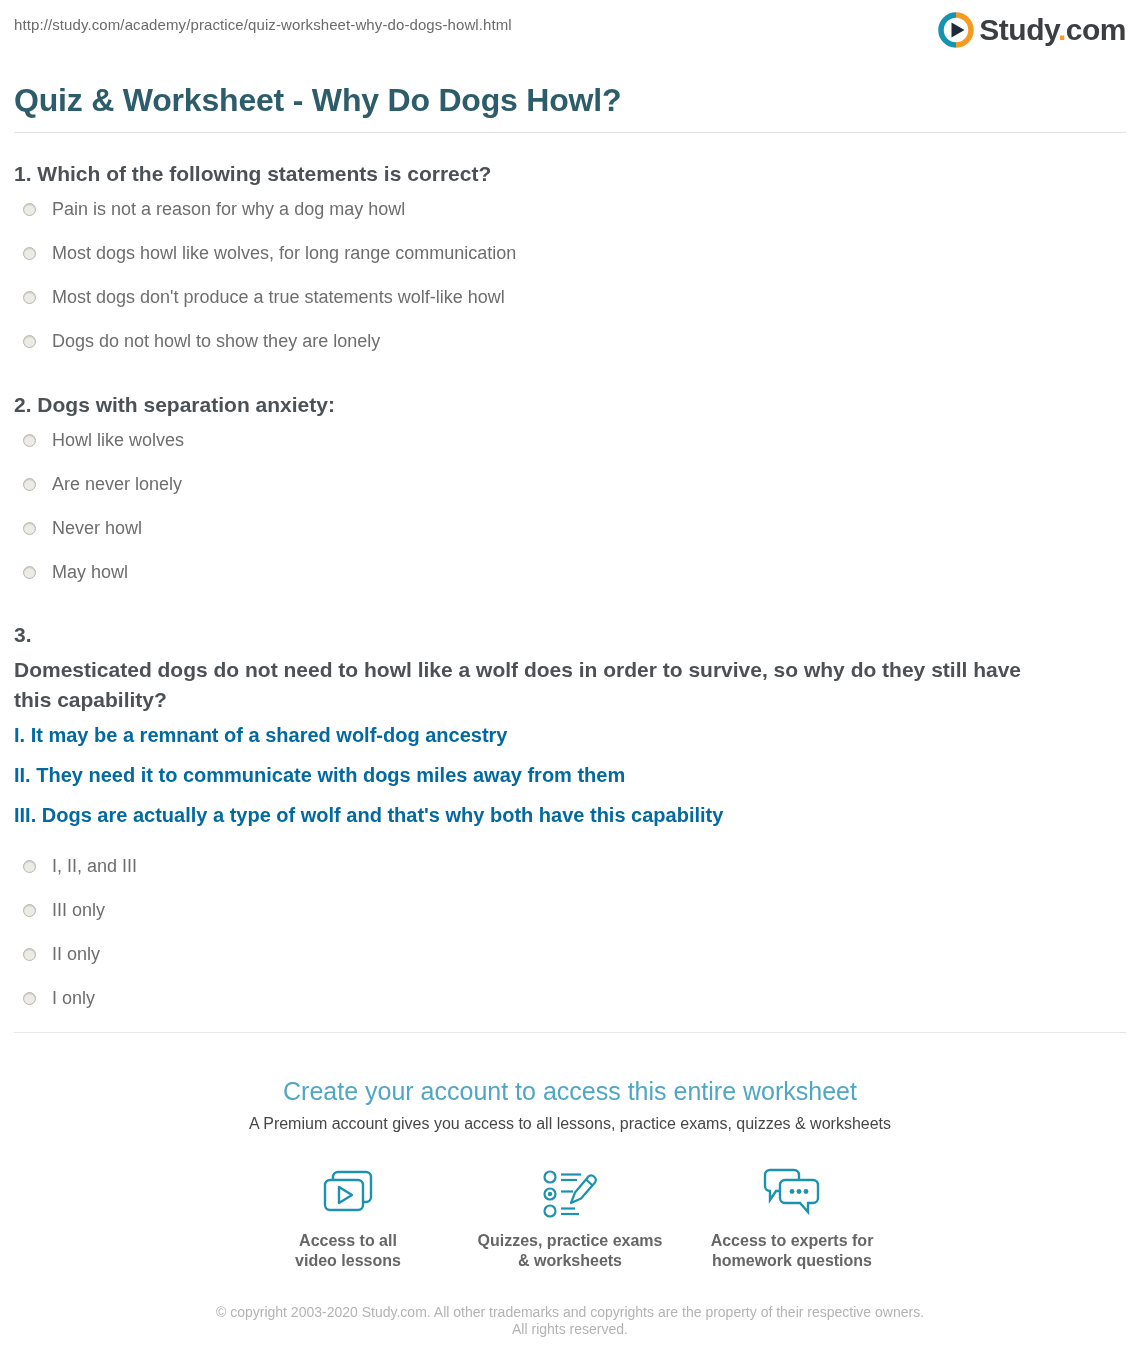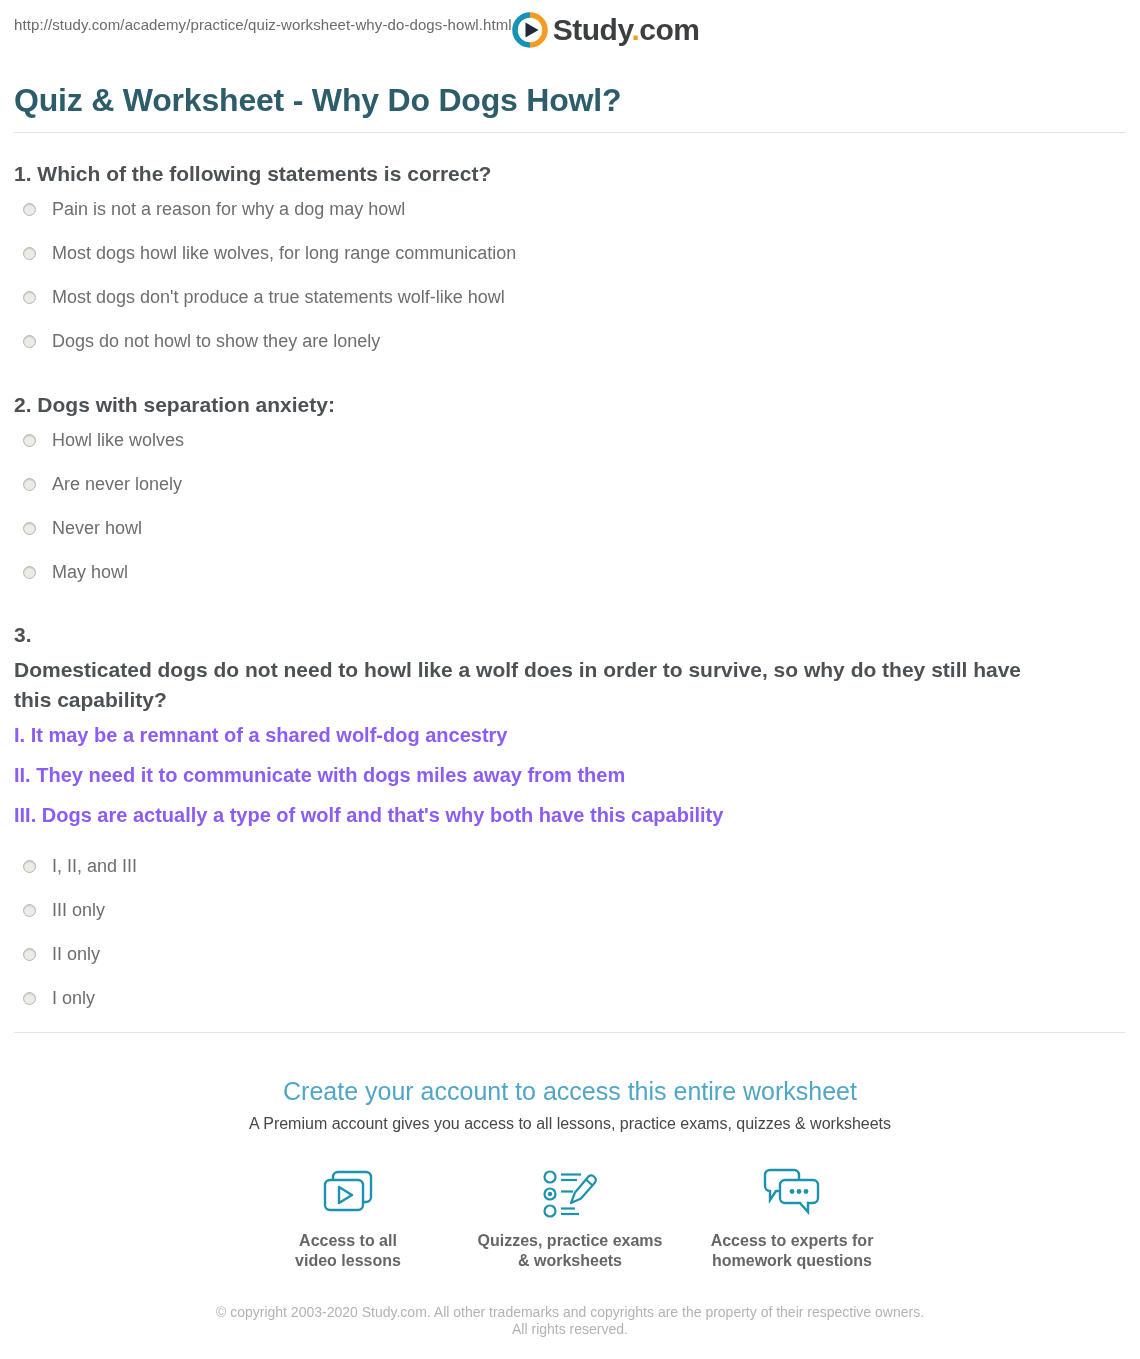--- a/index.html
+++ b/index.html
@@ -5,21 +5,21 @@
   * { margin:0; padding:0; box-sizing:border-box; }
   html,body { background:#fff; }
   body {
     width:1140px; height:1359px; overflow:hidden;
     font-family:"Liberation Sans", sans-serif;
     color:#4c5156;
   }
   .page { padding:12px 14px 0 14px; }
 
   
-  .header { display:flex; justify-content:flex-start; align-items:flex-start; }
+  .header { display:flex; justify-content:space-between; align-items:flex-start; }
   .url { font-size:15px; color:#6b6b6b; padding-top:4px; letter-spacing:0.1px; }
   .logo { display:flex; align-items:center; gap:5px; }
   .logo-text { font-size:30px; font-weight:700; color:#3b3f42; letter-spacing:-0.5px; }
   .logo-dot { color:#f59b22; }
 
   
   h1.title { margin-top:34px; font-size:32px; font-weight:700; color:#2d5d6b; letter-spacing:-0.2px; }
   .divider { border:none; border-top:1px solid #e4e4e4; margin-top:13px; }
 
   
@@ -32,21 +32,21 @@
     background:#ecebe6; border:1px solid #b9b6b0;
     box-shadow: inset 0 1px 1px rgba(0,0,0,0.15);
     margin-left:9px; flex:0 0 auto;
   }
   .option-label { margin-left:16px; font-size:18px; color:#6e6e6e; }
 
   .question.q2 { margin-top:41px; }
   .question.q3 { margin-top:40px; }
   .q-number { font-size:21px; font-weight:700; color:#4c5156; margin-bottom:8px; }
   .q-statement { font-size:21px; font-weight:700; color:#4c5156; line-height:30px; max-width:1045px; margin-bottom:9px; }
-  .q-roman { font-size:20px; font-weight:700; color:#8b5cf6; margin-bottom:17px; }
+  .q-roman { font-size:20px; font-weight:700; color:#0369a1; margin-bottom:17px; }
   .q3 .options { margin-top:29px; }
 
   .divider2 { border:none; border-top:1px solid #e6e6e6; margin-top:13px; }
 
   
   .cta { text-align:center; margin-top:27px; }
   .cta-heading { font-size:25px; font-weight:400; color:#4fa6c5;margin-top:44px; }
   .cta-sub { margin-top:9px; font-size:16px; color:#474747; }
 
   .features { display:flex; justify-content:center; gap:22px; margin-top:32px;font-weight:bold; }

